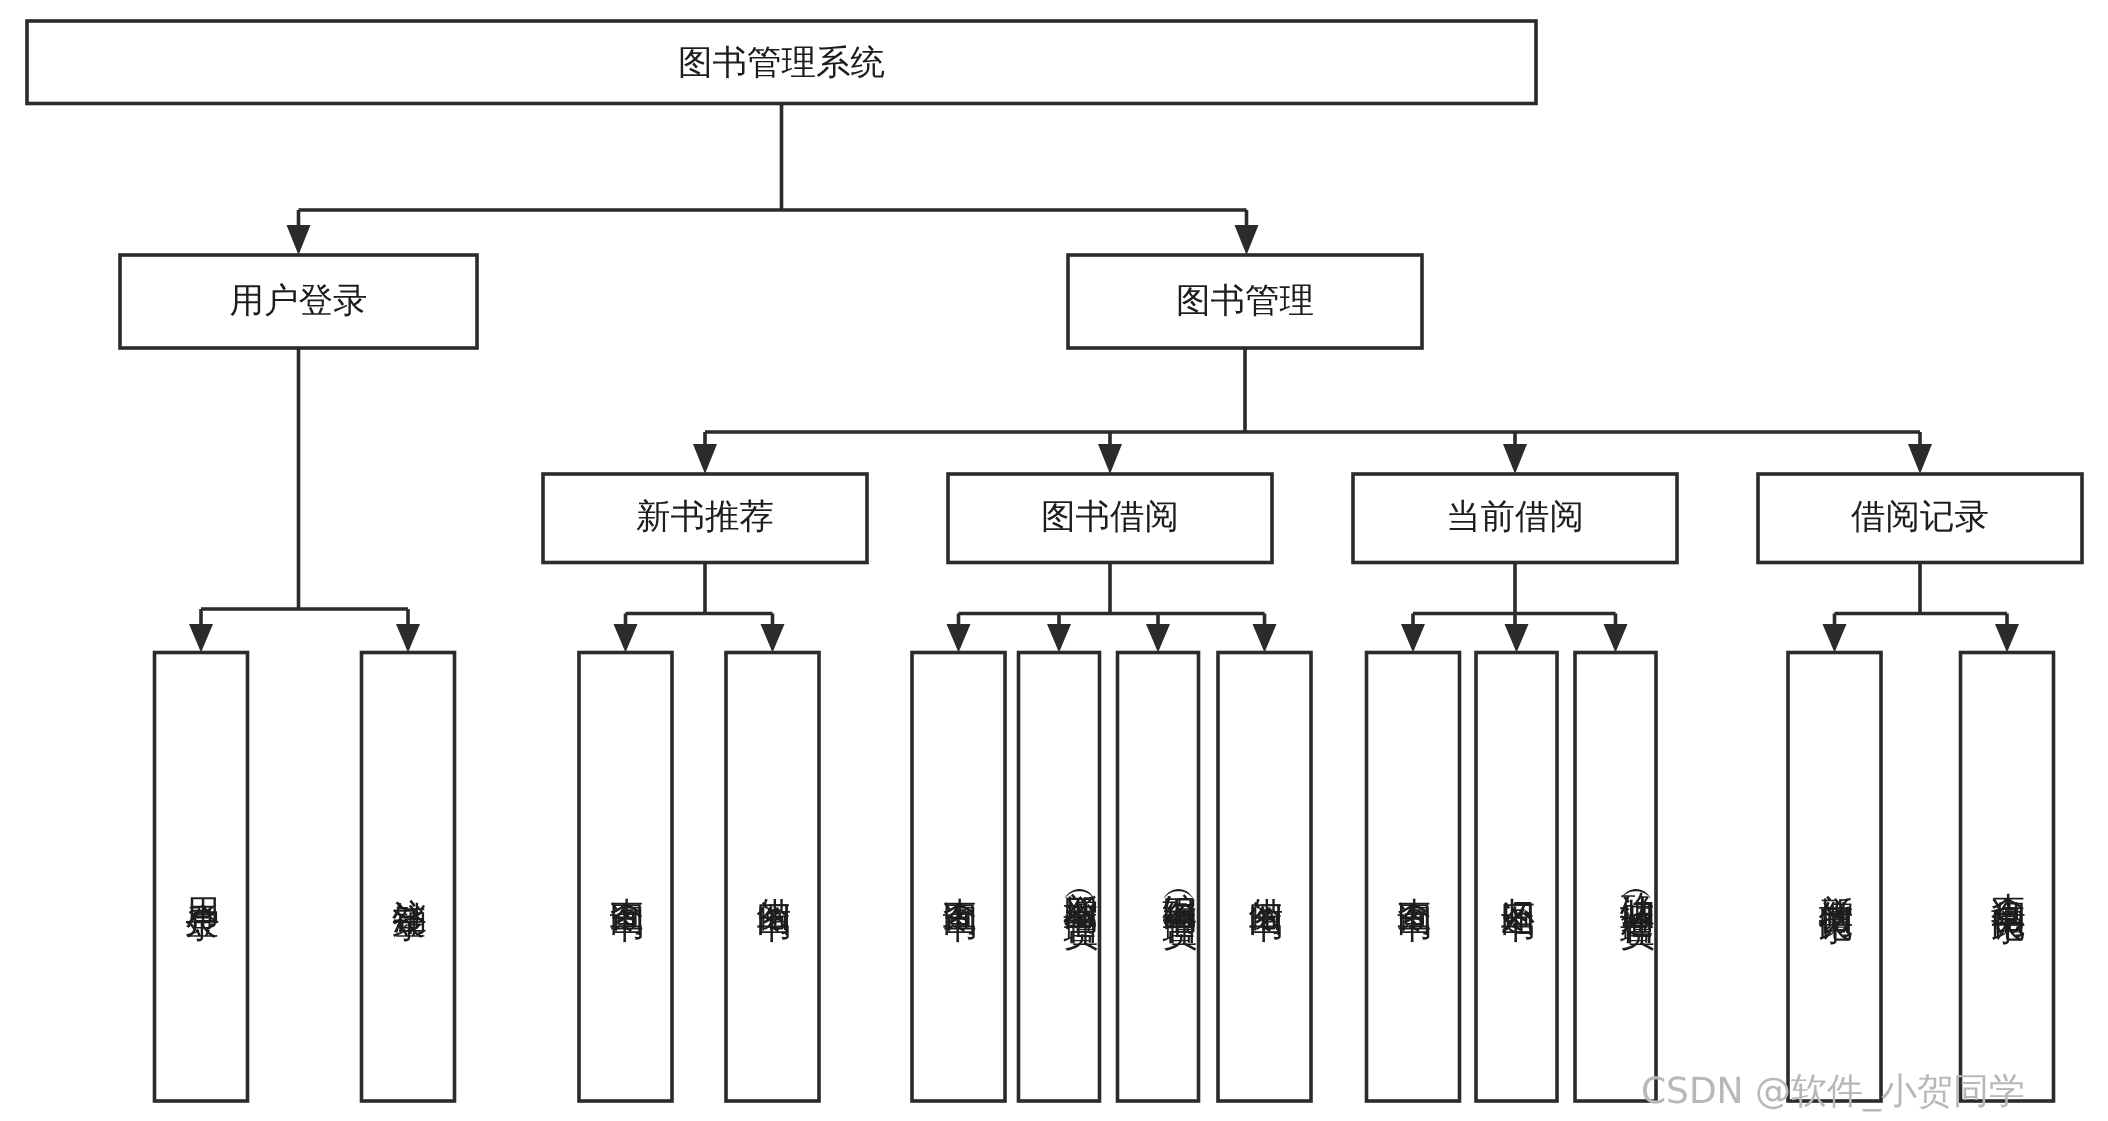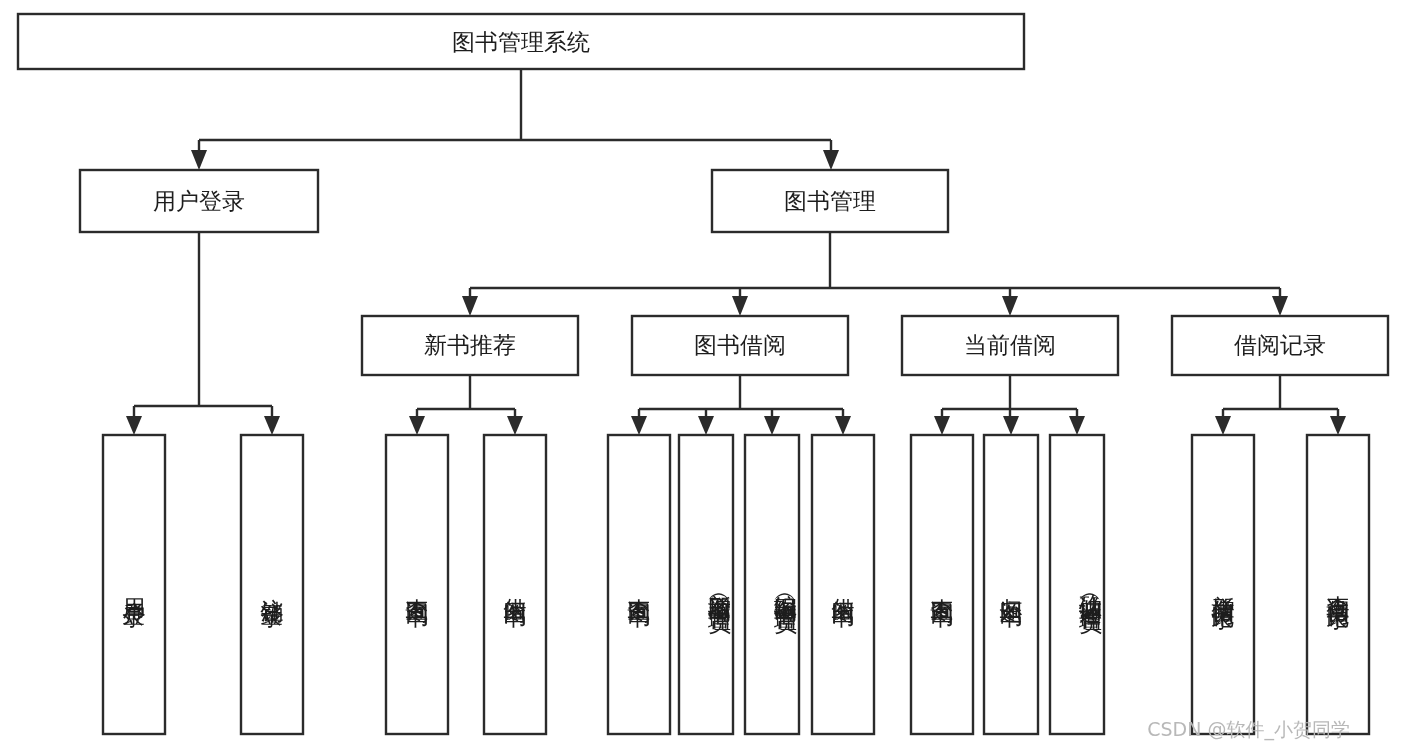--- a/index.html
+++ b/index.html
@@ -59,21 +59,21 @@
     letter-spacing: 2.5px;
     white-space: nowrap;
     text-align: center;
     pointer-events: none;
   }
   .watermark {
     position: absolute;
     right: 8px;
     bottom: 4px;
     font-family: "DejaVu Sans", "Liberation Sans", sans-serif;
-    font-size: 19px;
+    font-size: 24px;
     color: #b8b8b8;
     white-space: nowrap;
   }
 </style>
 </head>
 <body>
 
 <div id="diagram-root">
 
   <svg class="diagram-canvas" viewBox="0 0 1405 747">

